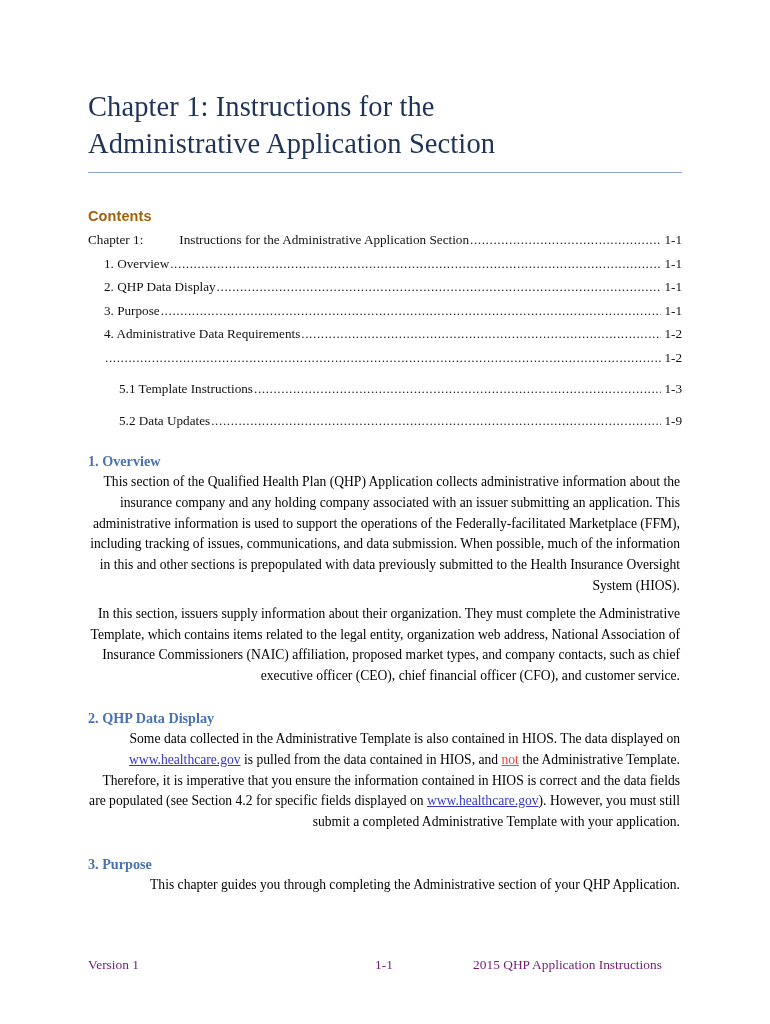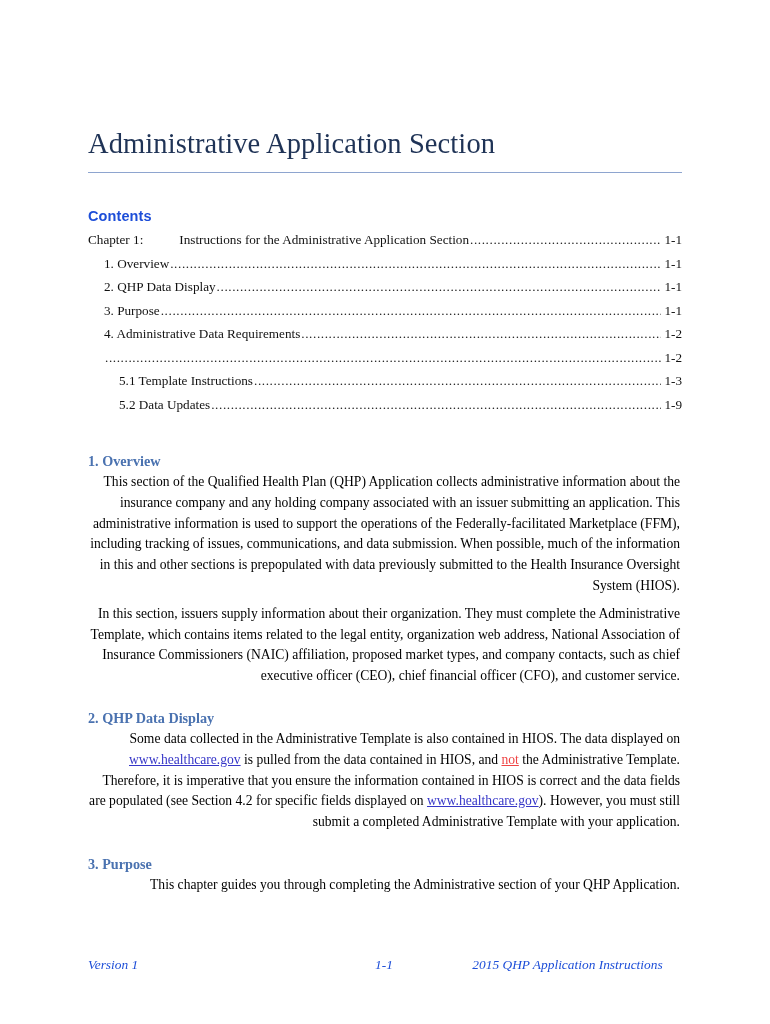--- a/index.html
+++ b/index.html
@@ -51,36 +51,36 @@
   .contents-block {
     position: absolute;
     left: 88px;
     top: 208px;
     width: 594px;
   }
   .contents-heading {
     font-family: "Liberation Sans", "DejaVu Sans", sans-serif;
     font-size: 14.5px;
     font-weight: bold;
-    color: #1d4ed8;
+    color: #a16207;
     margin: 0 0 4px 0;
     letter-spacing: 0.1px;
   }
 
   .toc-line {
     display: flex;
     align-items: baseline;
     font-size: 13.2px;
     line-height: 23.5px;
     color: #111111;
     white-space: nowrap;
   }
   .toc-line.lvl0 { padding-left: 0px; }
   .toc-line.lvl1 { padding-left: 16px; }
-  .toc-line.lvl2 { padding-left: 31px; }
+  .toc-line.lvl2 { padding-left: 31px; margin-top: 8px; }
 
   .toc-label { flex: 0 0 auto; }
   .toc-tabgap { display: inline-block; width: 36px; flex: 0 0 auto; }
   .toc-dots {
     flex: 1 1 auto;
     overflow: hidden;
     white-space: nowrap;
     margin: 0 1px;
     font-size: 13.2px;
     letter-spacing: 0.6px;
@@ -121,35 +121,34 @@
 
   
   .footer {
     position: absolute;
     left: 88px;
     top: 955px;
     width: 592px;
     display: flex;
     font-size: 13.4px;
     line-height: 20px;
-    color: #1d4ed8;
-    font-style: italic;
+    color: #701a75;
   }
   .footer-left { flex: 0 0 auto; width: 287px; text-align: left; }
   .footer-center { flex: 0 0 auto; width: 80px; text-align: left; }
   .footer-right { flex: 1 1 auto; text-align: center; }
 </style>
 </head>
 <body>
 
 <div class="page">
 
   <div class="title-block">
     <h1 class="doc-title">
-      <br>
+      <span>Chapter 1: Instructions for the</span><br>
       <span>Administrative Application Section</span>
     </h1>
     <div class="title-rule"></div>
   </div>
 
   <div class="contents-block">
     <div class="contents-heading">Contents</div>
     <div id="toc-list">
         <div class="toc-line lvl0">
           <span class="toc-label">Chapter 1:</span>

